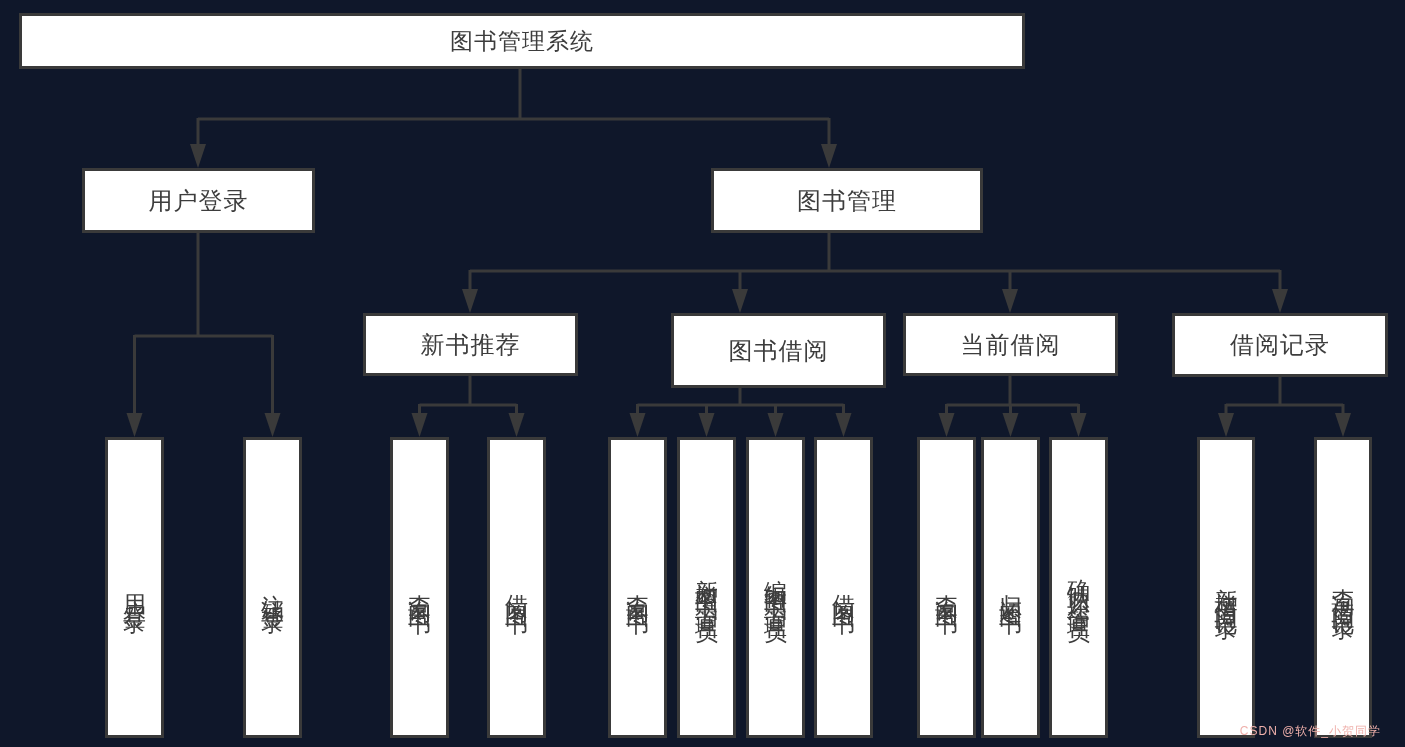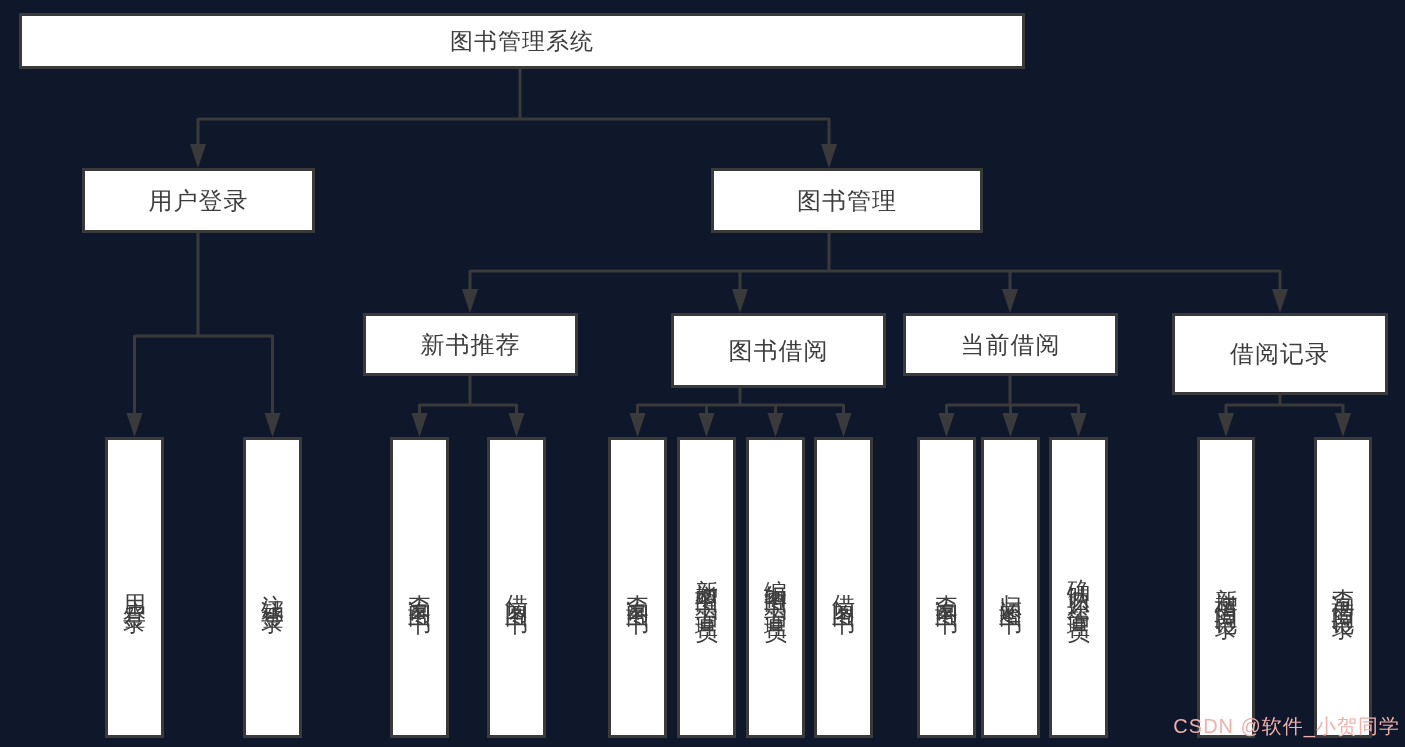--- a/index.html
+++ b/index.html
@@ -29,21 +29,21 @@
     text-align: center;
     white-space: nowrap;
   }
   .h-node { font-size: 24px; letter-spacing: 1px; }
   #node-root { left: 19px; top: 13px; width: 1006px; height: 56px; font-size: 23px; }
   #node-user-login      { left: 82px;  top: 168px; width: 233px; height: 65px; }
   #node-book-management { left: 711px; top: 168px; width: 272px; height: 65px; }
   #node-new-book-recommend { left: 363px;  top: 313px; width: 215px; height: 63px; text-align: right; }
   #node-book-borrow        { left: 633px;  top: 313px; width: 215px; height: 75px; margin-left: 38px; }
   #node-current-borrow     { left: 903px;  top: 313px; width: 215px; height: 63px; }
-  #node-borrow-record      { left: 1172px; top: 313px; width: 216px; height: 82px; }
+  #node-borrow-record      { left: 1172px; top: 313px; width: 216px; height: 64px; }
   .leaf {
     top: 437px;
     width: 59px;
     height: 301px;
     border-width: 3px;
     font-size: 23px;
     writing-mode: vertical-rl;
     text-orientation: mixed;
     letter-spacing: 6px;
     line-height: 1;
@@ -56,23 +56,23 @@
   #leaf-add-book-admin    { left: 677px; }
   #leaf-edit-book-admin   { left: 746px; }
   #leaf-borrow-book-2     { left: 814px; }
   #leaf-query-book-3      { left: 917px; }
   #leaf-return-book       { left: 981px; }
   #leaf-confirm-return-admin { left: 1049px; }
   #leaf-add-borrow-record   { left: 1197px; width: 58px; }
   #leaf-query-borrow-record { left: 1314px; width: 58px; }
   #watermark {
     position: absolute;
-    right: 5px;
+    right: 24px;
     bottom: 7px;
-    font-size: 20px;
+    font-size: 12px;
     color: #efb0ab;
     letter-spacing: 1px;
     white-space: nowrap;
   }
 </style>
 </head>
 <body>
 
 <div id="canvas">
 

